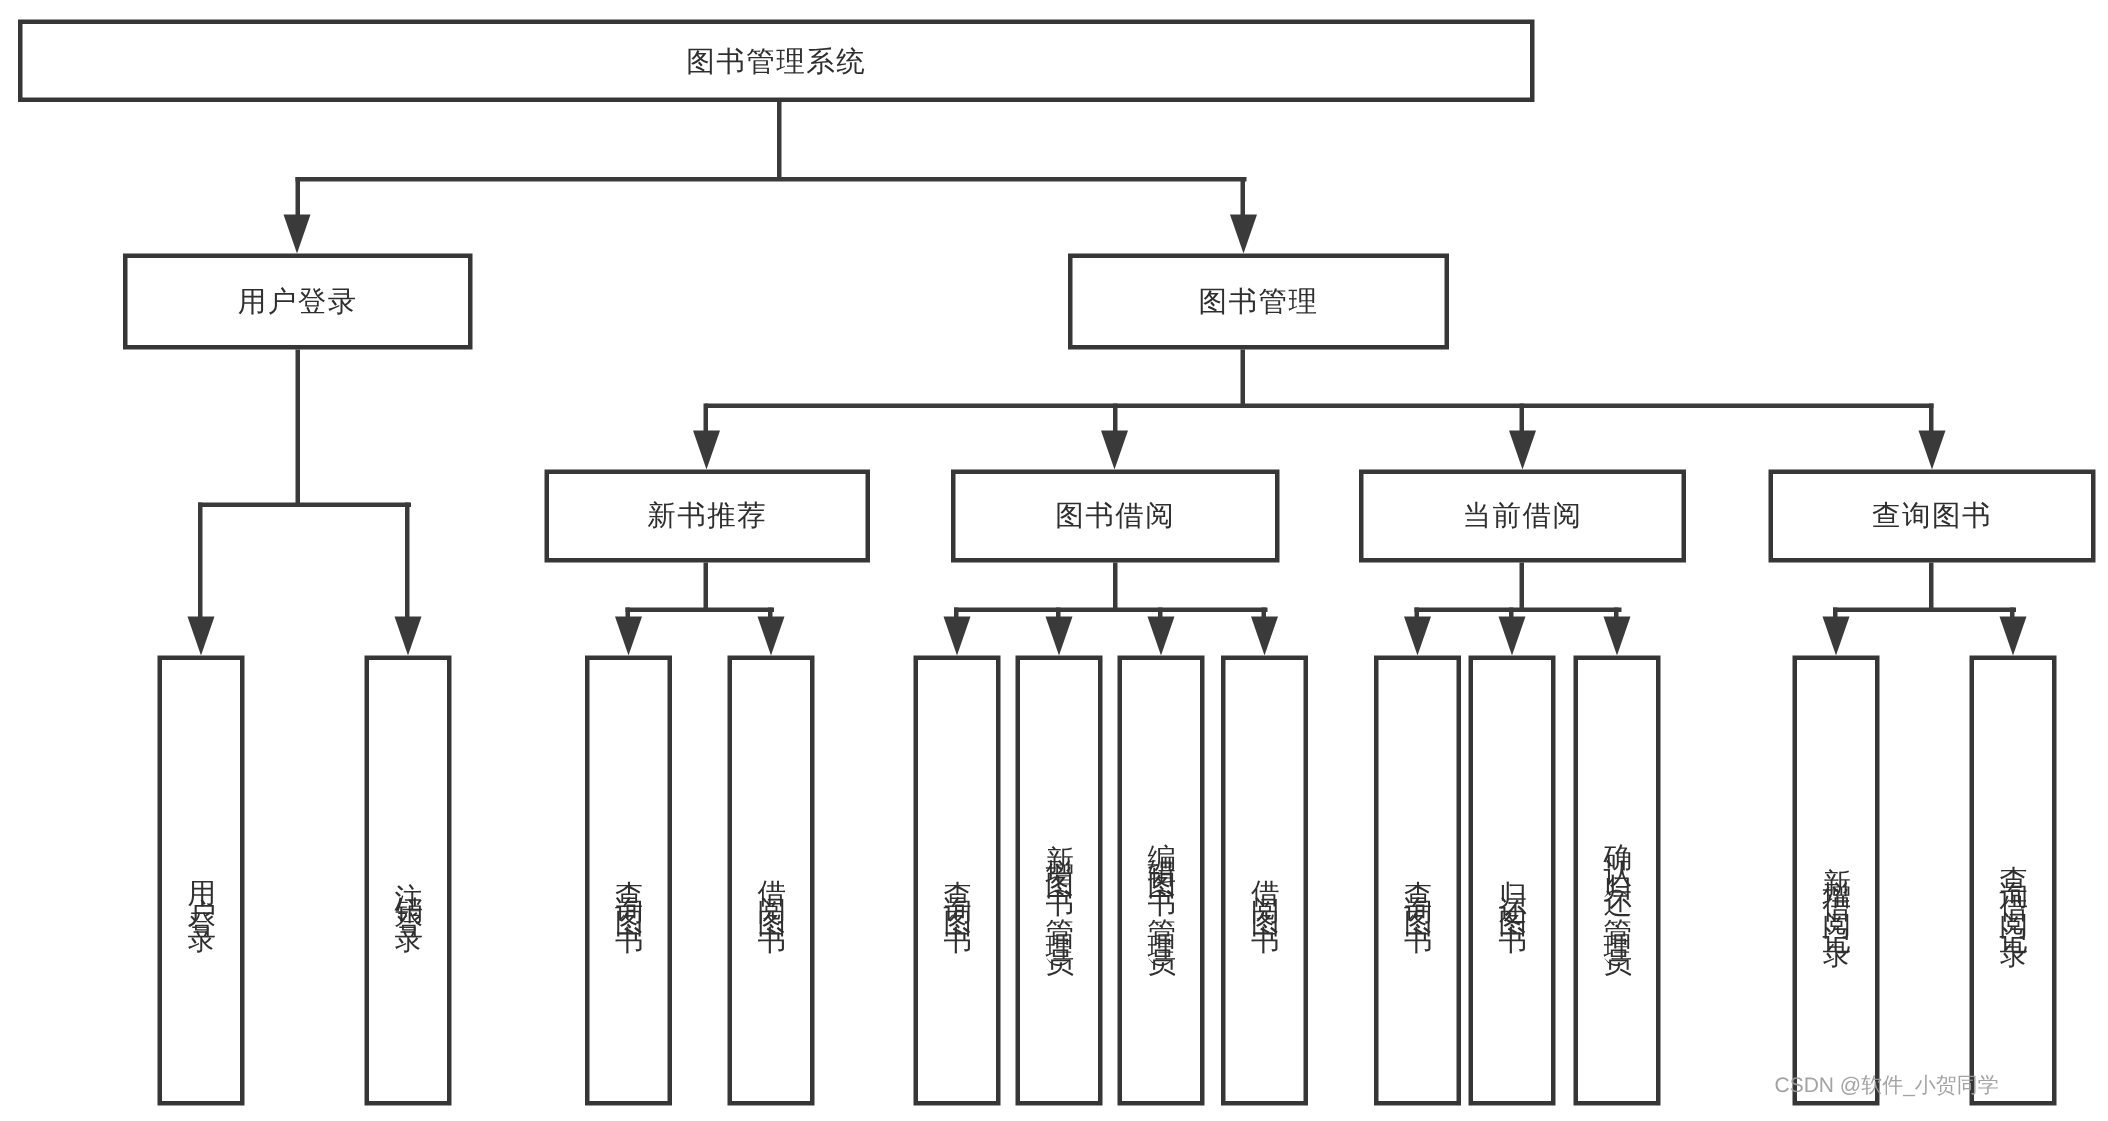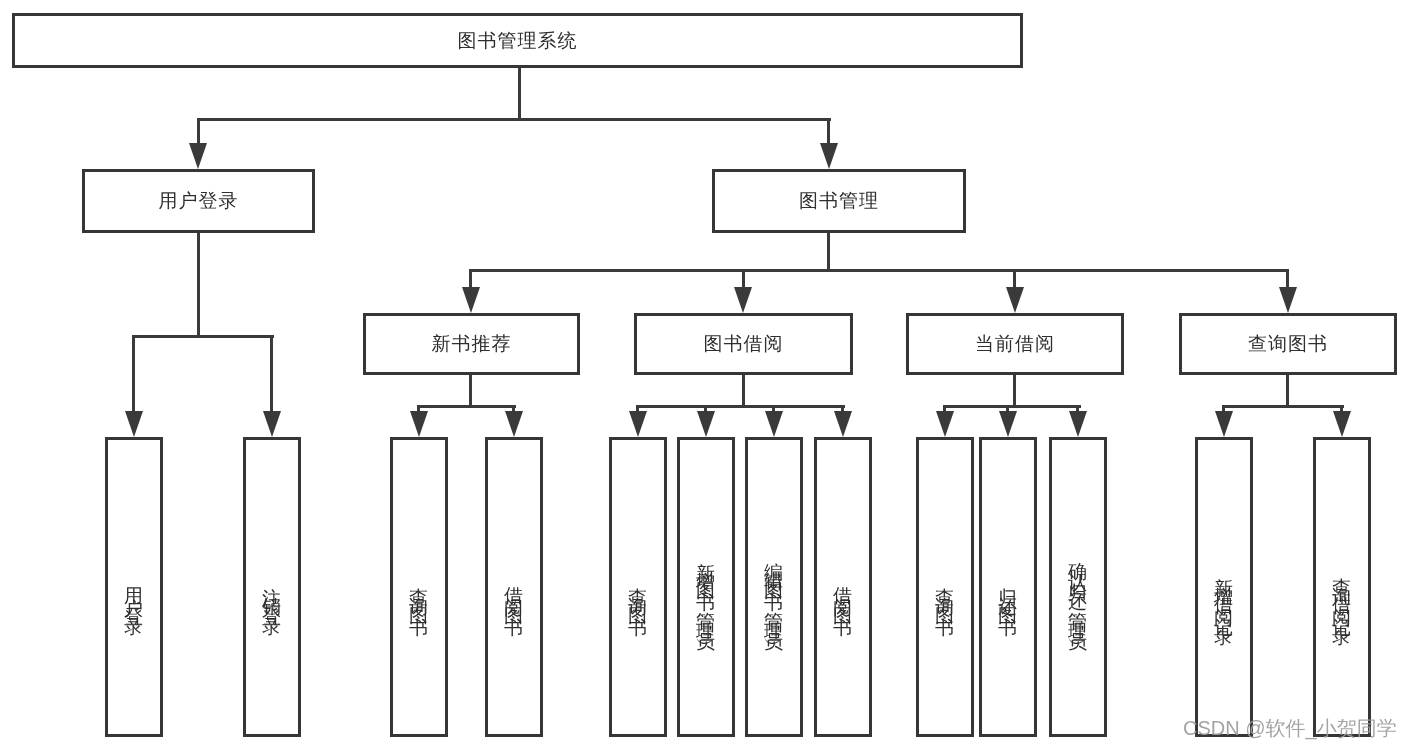--- a/index.html
+++ b/index.html
@@ -42,21 +42,21 @@
     position: absolute;
     width: 0; height: 0;
     border-left: 9px solid transparent;
     border-right: 9px solid transparent;
     border-top: 26px solid #3a3a3a;
   }
   .watermark {
     position: absolute;
     left: 1183px;
     top: 715px;
-    font-size: 20px;
+    font-size: 14px;
     color: #9c9c9c;
     opacity: 0.92;
     white-space: nowrap;
     z-index: 10;
   }
 </style>
 </head>
 <body>
 
 <div id="canvas">

